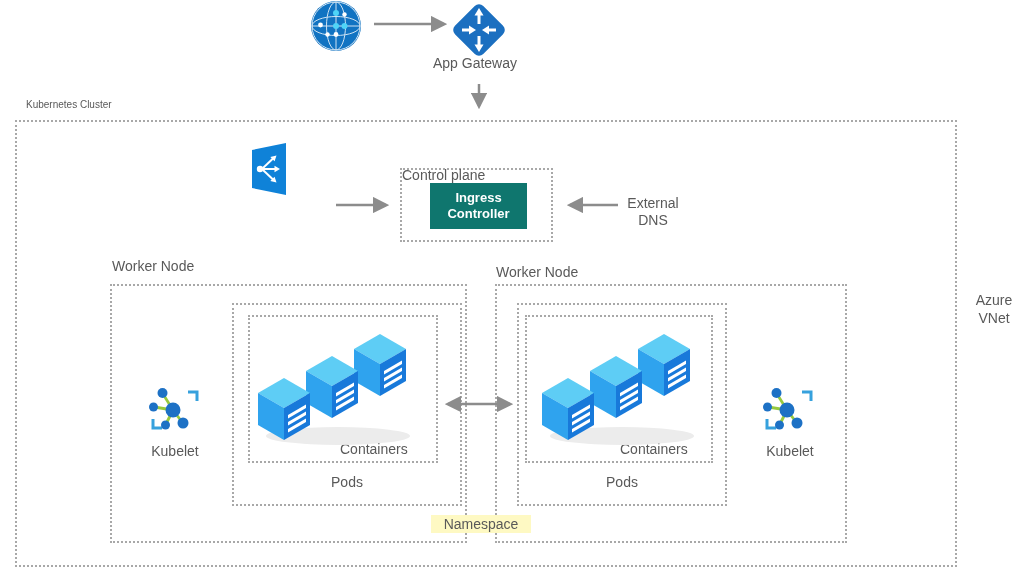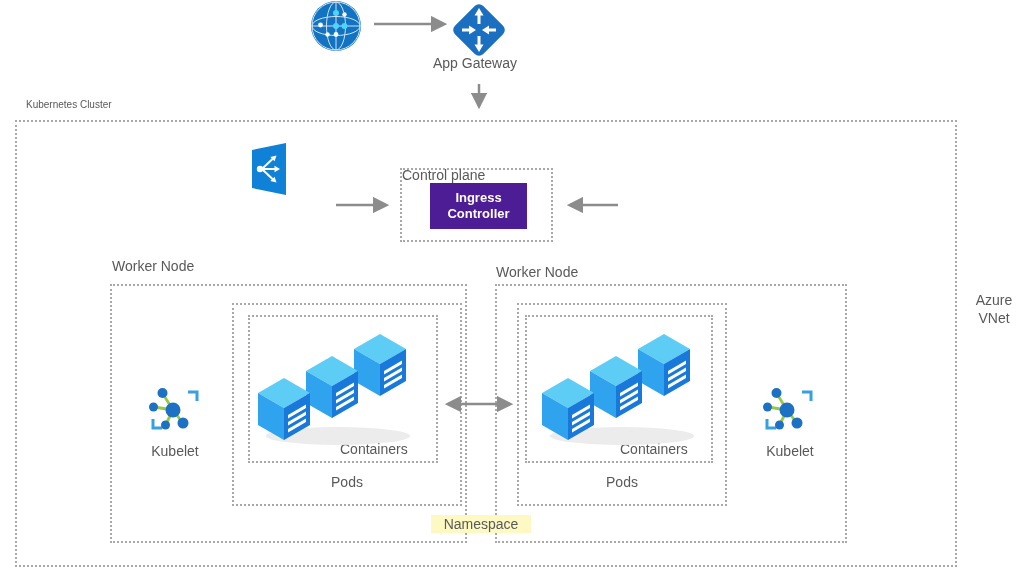--- a/index.html
+++ b/index.html
@@ -31,21 +31,21 @@
   #cp-box   { left: 400px; top: 168px; width: 153px; height: 74px;  }
   #wn-left  { left: 110px; top: 284px; width: 357px; height: 259px; }
   #wn-right { left: 495px; top: 284px; width: 352px; height: 259px; }
   #pods-left  { left: 232px; top: 303px; width: 230px; height: 203px; }
   #cont-left  { left: 248px; top: 315px; width: 190px; height: 148px; }
   #pods-right { left: 517px; top: 303px; width: 210px; height: 203px; }
   #cont-right { left: 525px; top: 315px; width: 188px; height: 148px; }
   #ingress {
     position: absolute;
     left: 430px; top: 183px; width: 97px; height: 46px;
-    background: #4c1d95;
+    background: #0f766e;
     color: #ffffff;
     font-size: 13px;
     font-weight: 600;
     display: flex; align-items: center; justify-content: center;
     text-align: center;
     line-height: 1.25;
   }
   #title      { left: 26px;  top: 99px;  font-size: 10px; }
   #lbl-appgw  { left: 415px; top: 55px;  width: 120px; }
   #lbl-cp     { left: 402px; top: 147px; margin-top: 20px; }
@@ -88,20 +88,21 @@
   <div class="box" id="pods-right"></div>
   <div class="box" id="cont-right"></div>
 
   <div id="ingress">
     <span>Ingress Controller</span>
   </div>
 
   <div class="lbl" id="title">Kubernetes Cluster</div>
   <div class="lbl lbl-c" id="lbl-appgw">App Gateway</div>
   <div class="lbl" id="lbl-cp">Control plane</div>
+  <div class="lbl lbl-c wrap" id="lbl-edns">External DNS</div>
   <div class="lbl" id="lbl-wn-l">Worker Node</div>
   <div class="lbl" id="lbl-wn-r">Worker Node</div>
   <div class="lbl" id="lbl-containers-l">Containers</div>
   <div class="lbl" id="lbl-containers-r">Containers</div>
   <div class="lbl lbl-c" id="lbl-pods-l">Pods</div>
   <div class="lbl lbl-c" id="lbl-pods-r">Pods</div>
   <div class="lbl lbl-c" id="lbl-kubelet-l">Kubelet</div>
   <div class="lbl lbl-c" id="lbl-kubelet-r">Kubelet</div>
   <div class="lbl lbl-c" id="lbl-ns">Namespace</div>
   <div class="lbl lbl-c wrap" id="lbl-vnet">Azure VNet</div>

